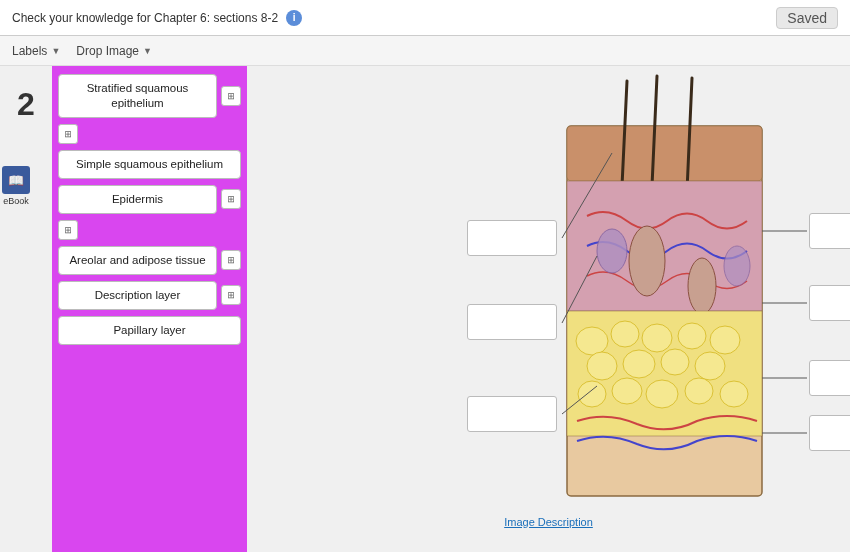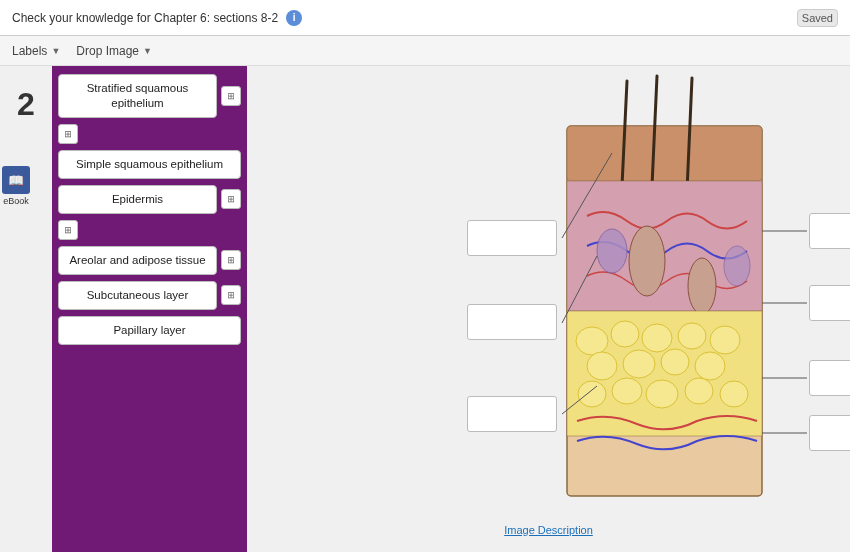--- a/index.html
+++ b/index.html
@@ -38,22 +38,22 @@
       border-radius: 50%;
       background: #5b8dd9;
       color: #fff;
       font-size: 10px;
       font-weight: bold;
     }
     .saved-badge {
       background: #e8e8e8;
       border: 1px solid #ccc;
       border-radius: 4px;
-      padding: 2px 4px;
-      font-size: 11px;
+      padding: 2px 10px;
+      font-size: 14px;
       color: #555;
     }
 
     
     .second-bar {
       background: #f5f5f5;
       border-bottom: 1px solid #ddd;
       height: 30px;
       display: flex;
       align-items: center;
@@ -95,21 +95,21 @@
       padding-top: 20px;
       font-size: 32px;
       font-weight: bold;
       color: #333;
       background: #f0f0f0;
     }
 
     
     .labels-panel {
       width: 195px;
-      background: #701a75;
+      background: #d946ef;
       padding: 8px 6px;
       display: flex;
       flex-direction: column;
       gap: 6px;
       overflow-y: auto;
     }
 
     .label-item {
       display: flex;
       align-items: center;
@@ -194,21 +194,21 @@
       background: #fff;
       border: 1.5px solid #bbb;
       border-radius: 3px;
       width: 100px;
       height: 36px;
     }
 
     
     .image-desc {
       position: absolute;
-      bottom: 16px;
+      bottom: 24px;
       left: 50%;
       transform: translateX(-50%);
       font-size: 11px;
       color: #1a6fba;
       text-decoration: underline;
       cursor: pointer;
     }
   </style>
 </head>
 <body>
@@ -264,21 +264,21 @@
     <div class="label-item">
       <div class="label-icon">⊞</div>
     </div>
 
     <div class="label-item">
       <div class="label-box">Areolar and adipose tissue</div>
       <div class="label-icon">⊞</div>
     </div>
 
     <div class="label-item">
-      <div class="label-box">Subcutaneous layer</div>
+      <div class="label-box">Description layer</div>
       <div class="label-icon">⊞</div>
     </div>
 
     <div class="label-item">
       <div class="label-box">Papillary layer</div>
     </div>
 
   </div>
 
   <div class="diagram-area">

